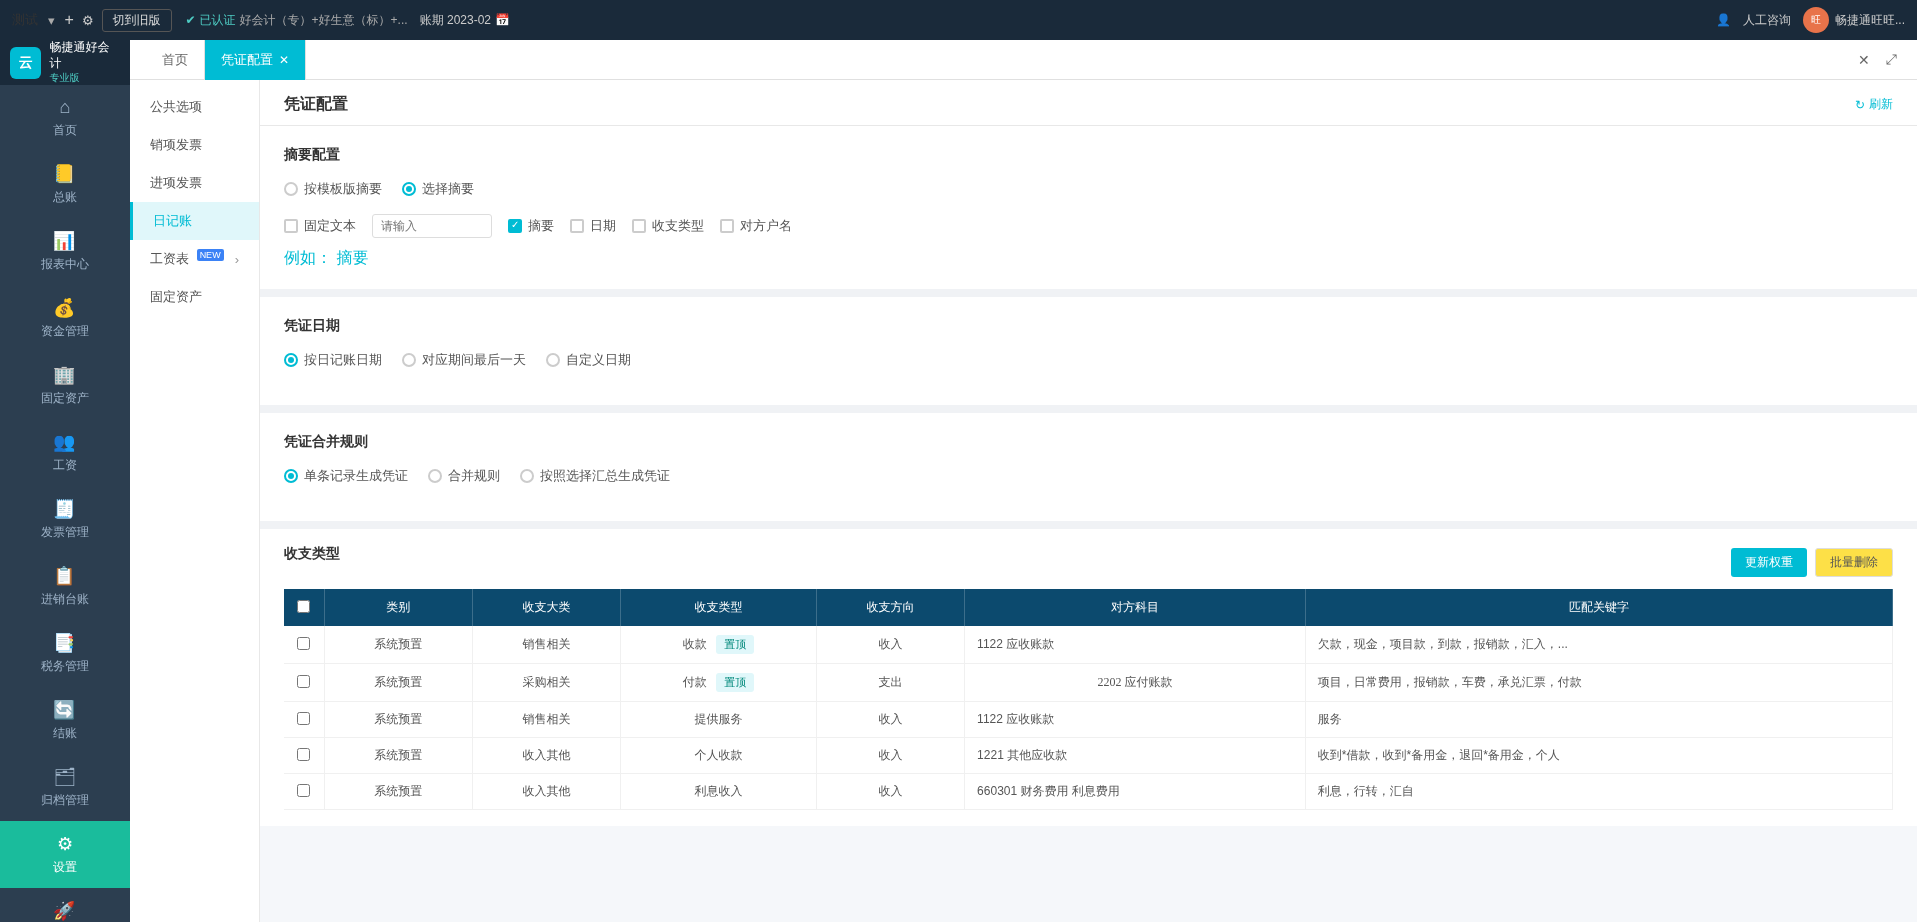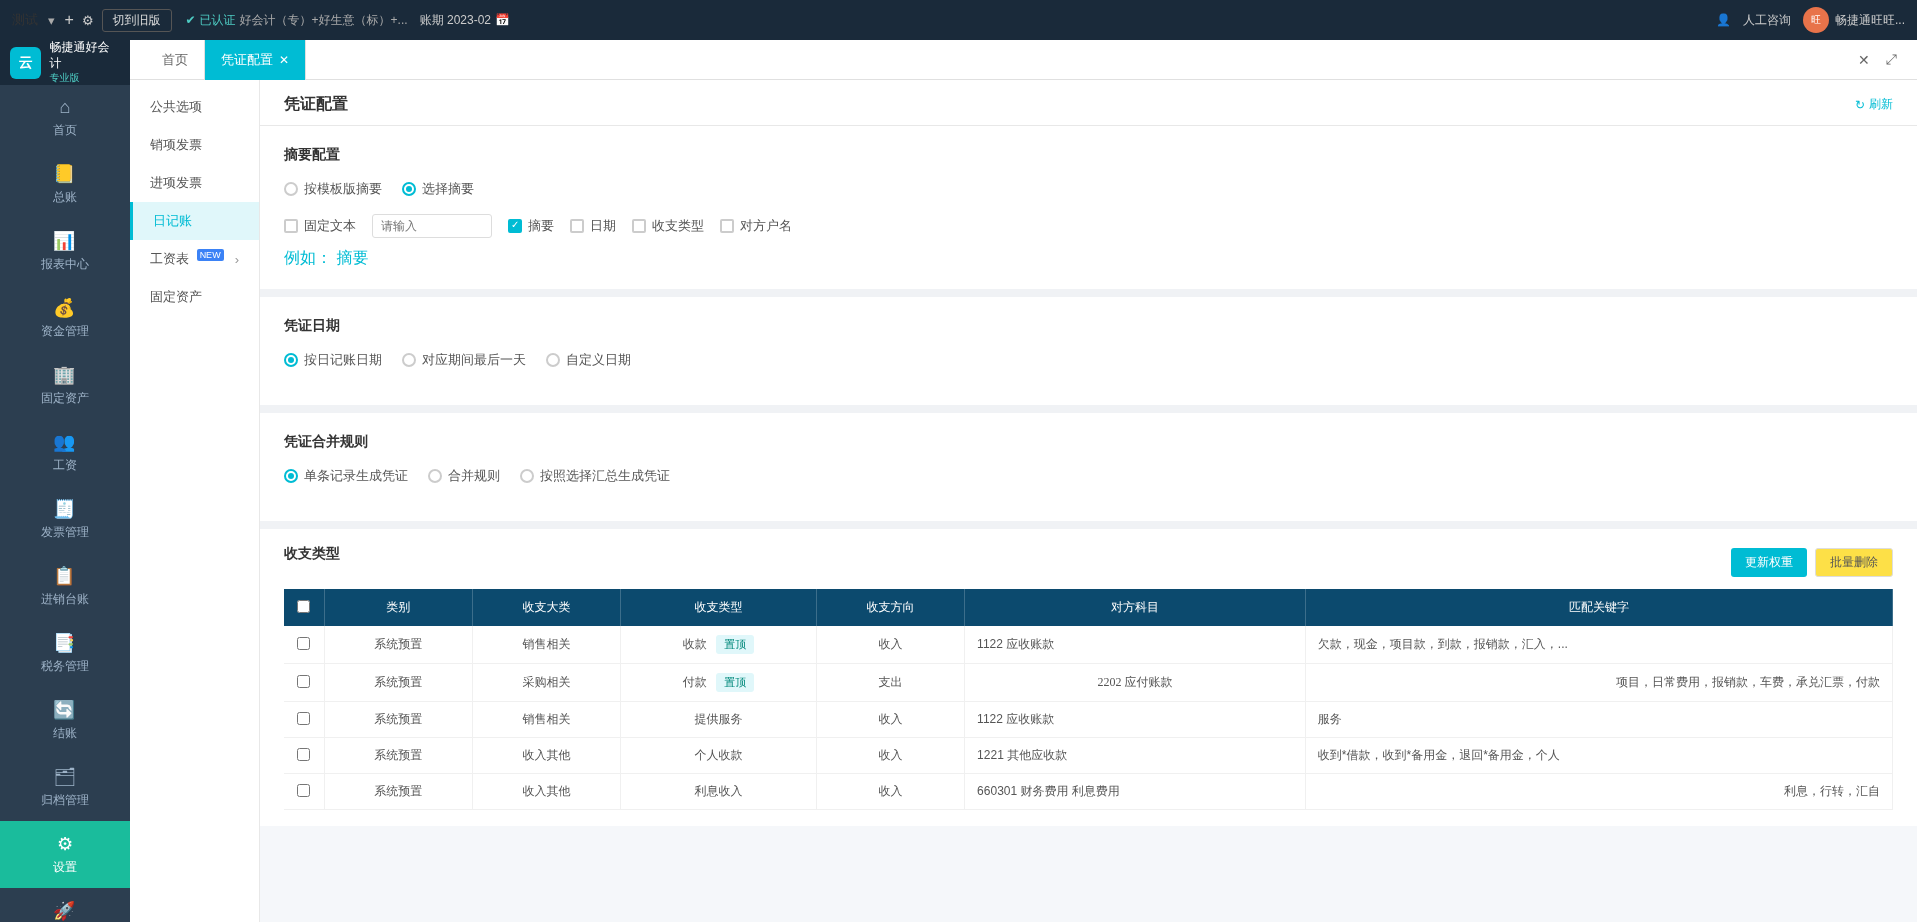--- a/index.html
+++ b/index.html
@@ -353,21 +353,21 @@
                 <tr>
                   <td><input type="checkbox" style=""></td>
                   <td>系统预置</td>
                   <td>采购相关</td>
                   <td>
                     <span>付款</span>
                     <button class="tag-btn" style="margin-left:6px;">置顶</button>
                   </td>
                   <td>支出</td>
                   <td style="text-align:center;font-family:Liberation Serif, serif;">2202 应付账款</td>
-                  <td style="text-align:right;">项目，日常费用，报销款，车费，承兑汇票，付款</td>
+                  <td style="text-align:left;">项目，日常费用，报销款，车费，承兑汇票，付款</td>
                 </tr>
                 <tr>
                   <td><input type="checkbox" style=""></td>
                   <td>系统预置</td>
                   <td>销售相关</td>
                   <td>提供服务</td>
                   <td>收入</td>
                   <td style="text-align:left;">1122 应收账款</td>
                   <td style="text-align:left;">服务</td>
                 </tr>
@@ -380,21 +380,21 @@
                   <td style="text-align:left;">1221 其他应收款</td>
                   <td style="text-align:left;">收到*借款，收到*备用金，退回*备用金，个人</td>
                 </tr>
                 <tr>
                   <td><input type="checkbox" style=""></td>
                   <td>系统预置</td>
                   <td>收入其他</td>
                   <td>利息收入</td>
                   <td>收入</td>
                   <td style="text-align:left;">660301 财务费用 利息费用</td>
-                  <td style="text-align:right;">利息，行转，汇自</td>
+                  <td style="text-align:left;">利息，行转，汇自</td>
                 </tr>
               </tbody>
             </table>
           </div>
         </div>
       </div>
     </div>
   </div>
 </div>
 

